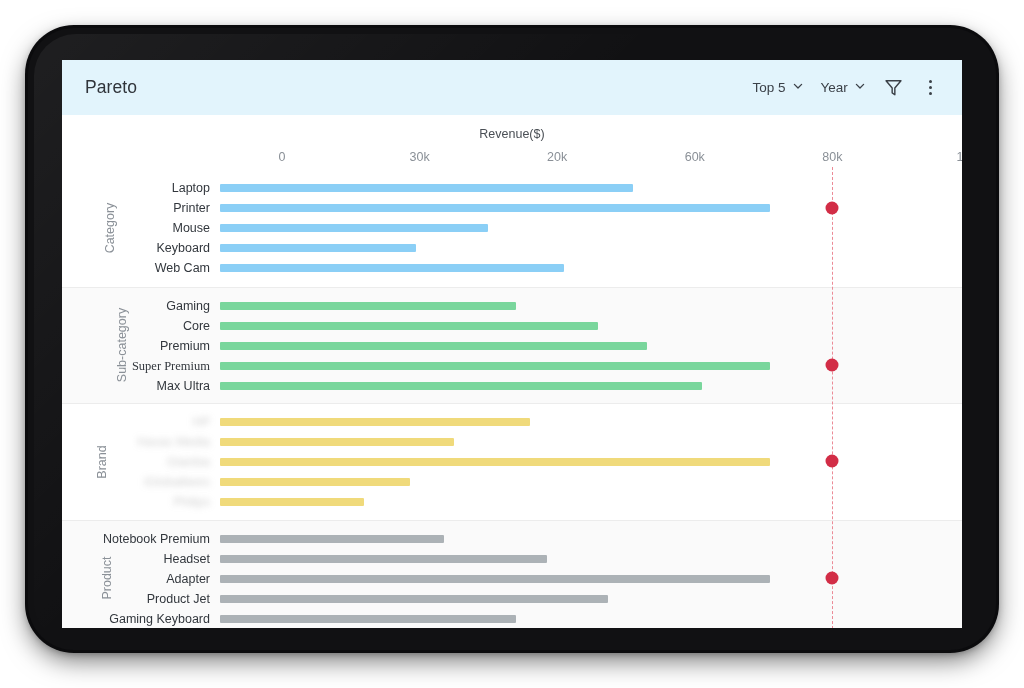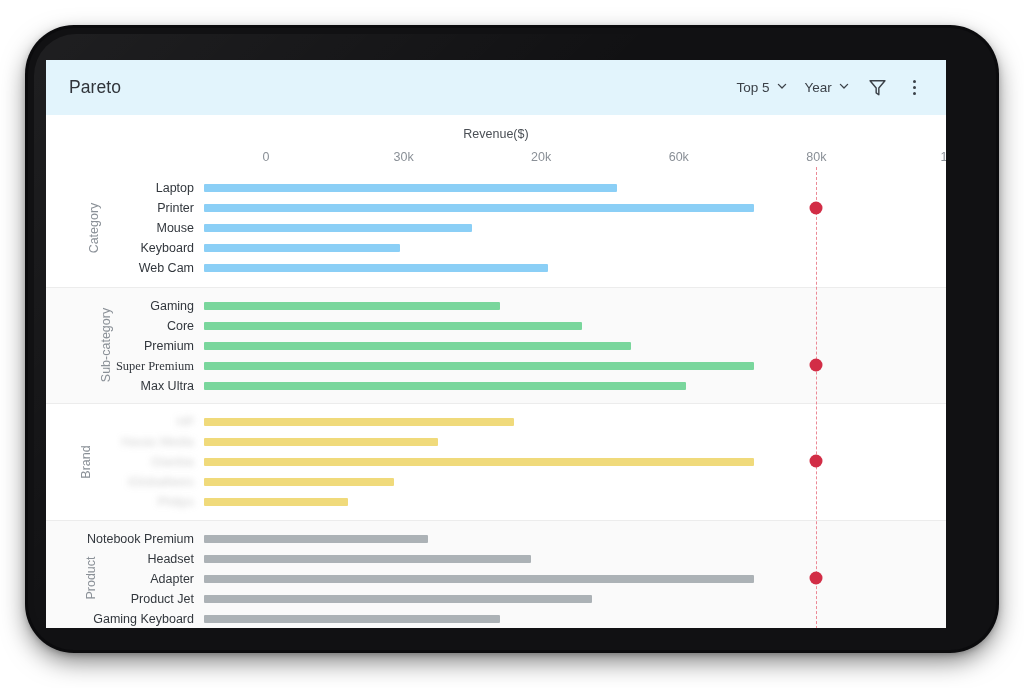--- a/index.html
+++ b/index.html
@@ -32,21 +32,21 @@
     left: 34px; top: 34px;
     width: 956px; height: 610px;
     border-radius: 42px;
     background: linear-gradient(135deg, rgba(255,255,255,0.06), rgba(255,255,255,0) 40%);
     pointer-events: none;
   }
 
   
   .screen {
     position: absolute;
-    left: 46px; top: 60px;
+    left: 62px; top: 60px;
     width: 900px; height: 568px;
     background: #ffffff;
     overflow: hidden;
   }
 
   
   .card-header {
     position: absolute;
     left: 0; top: 0;
     width: 900px; height: 55px;

